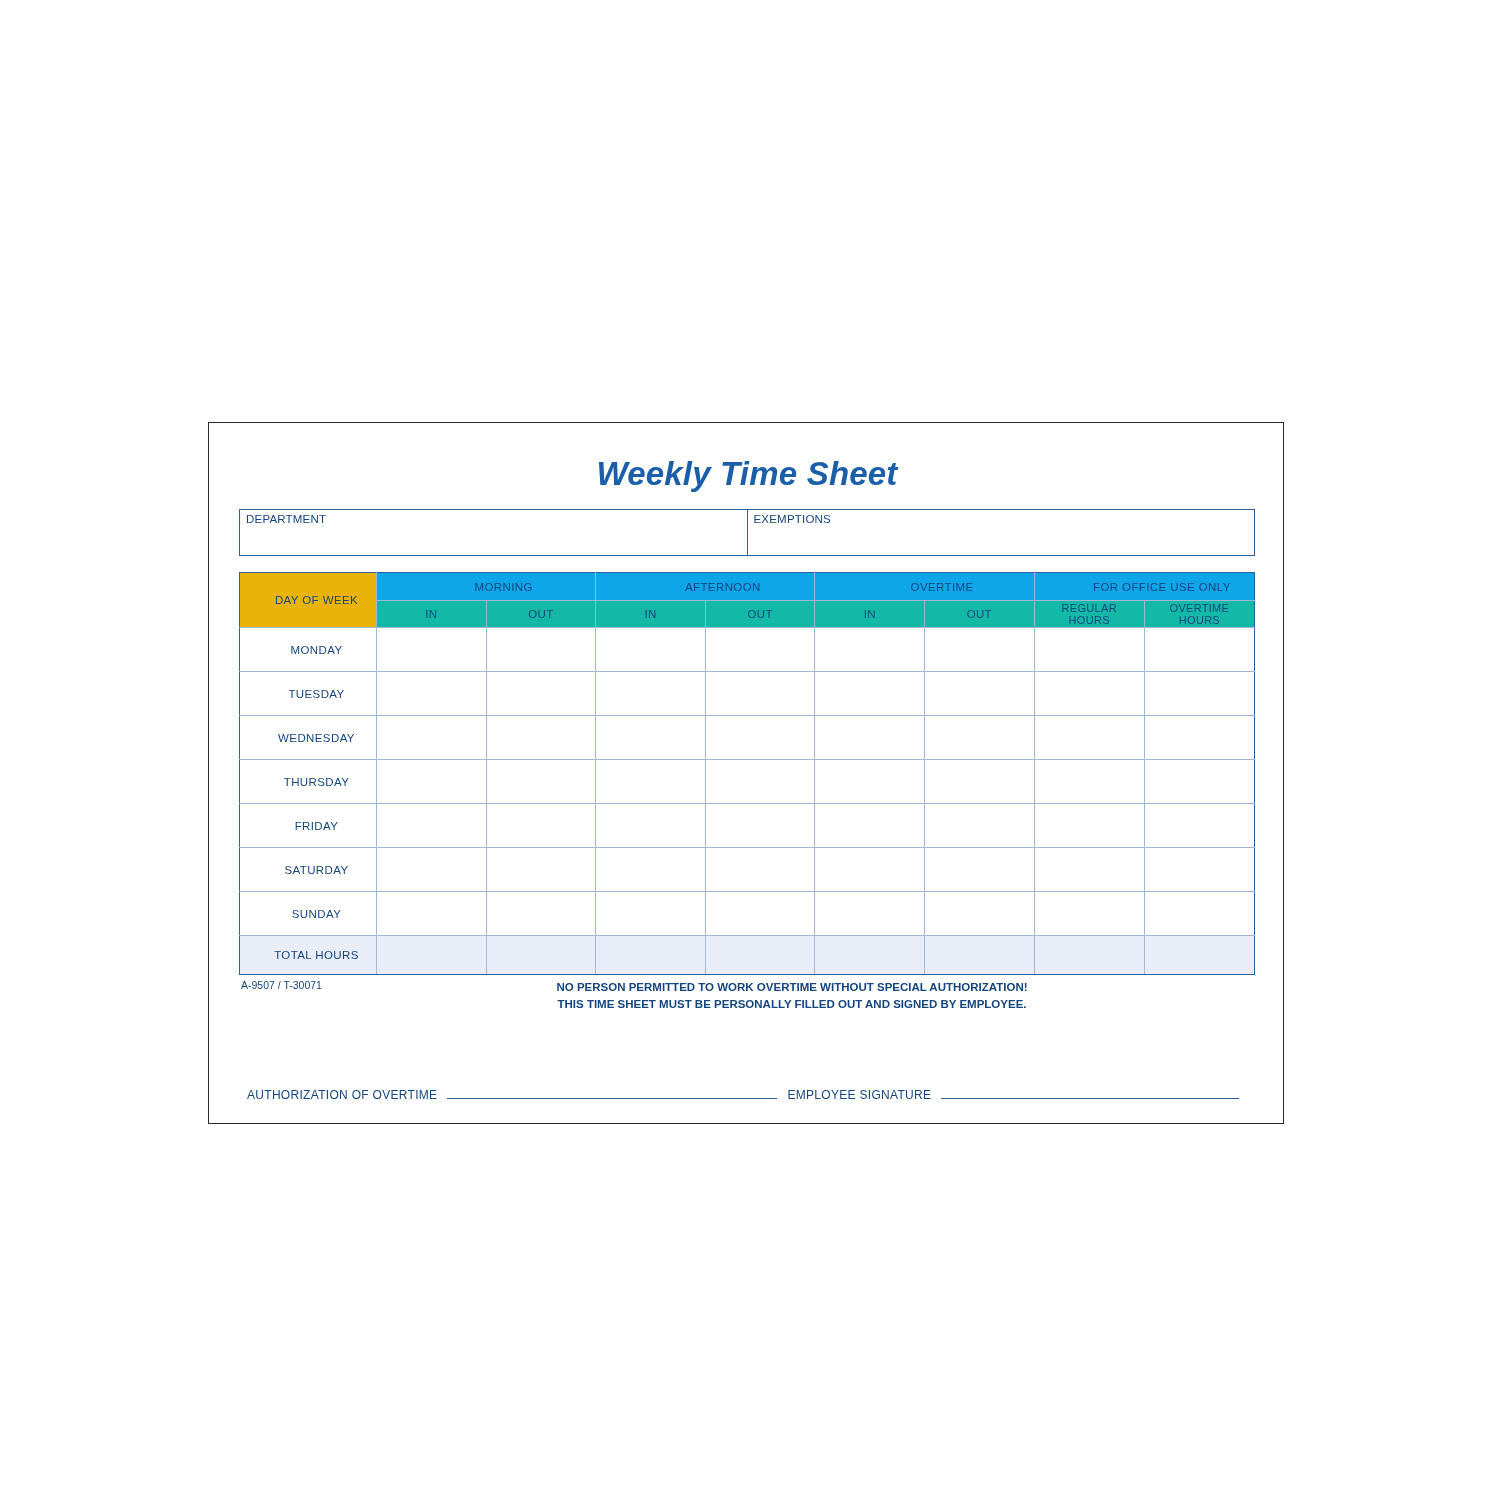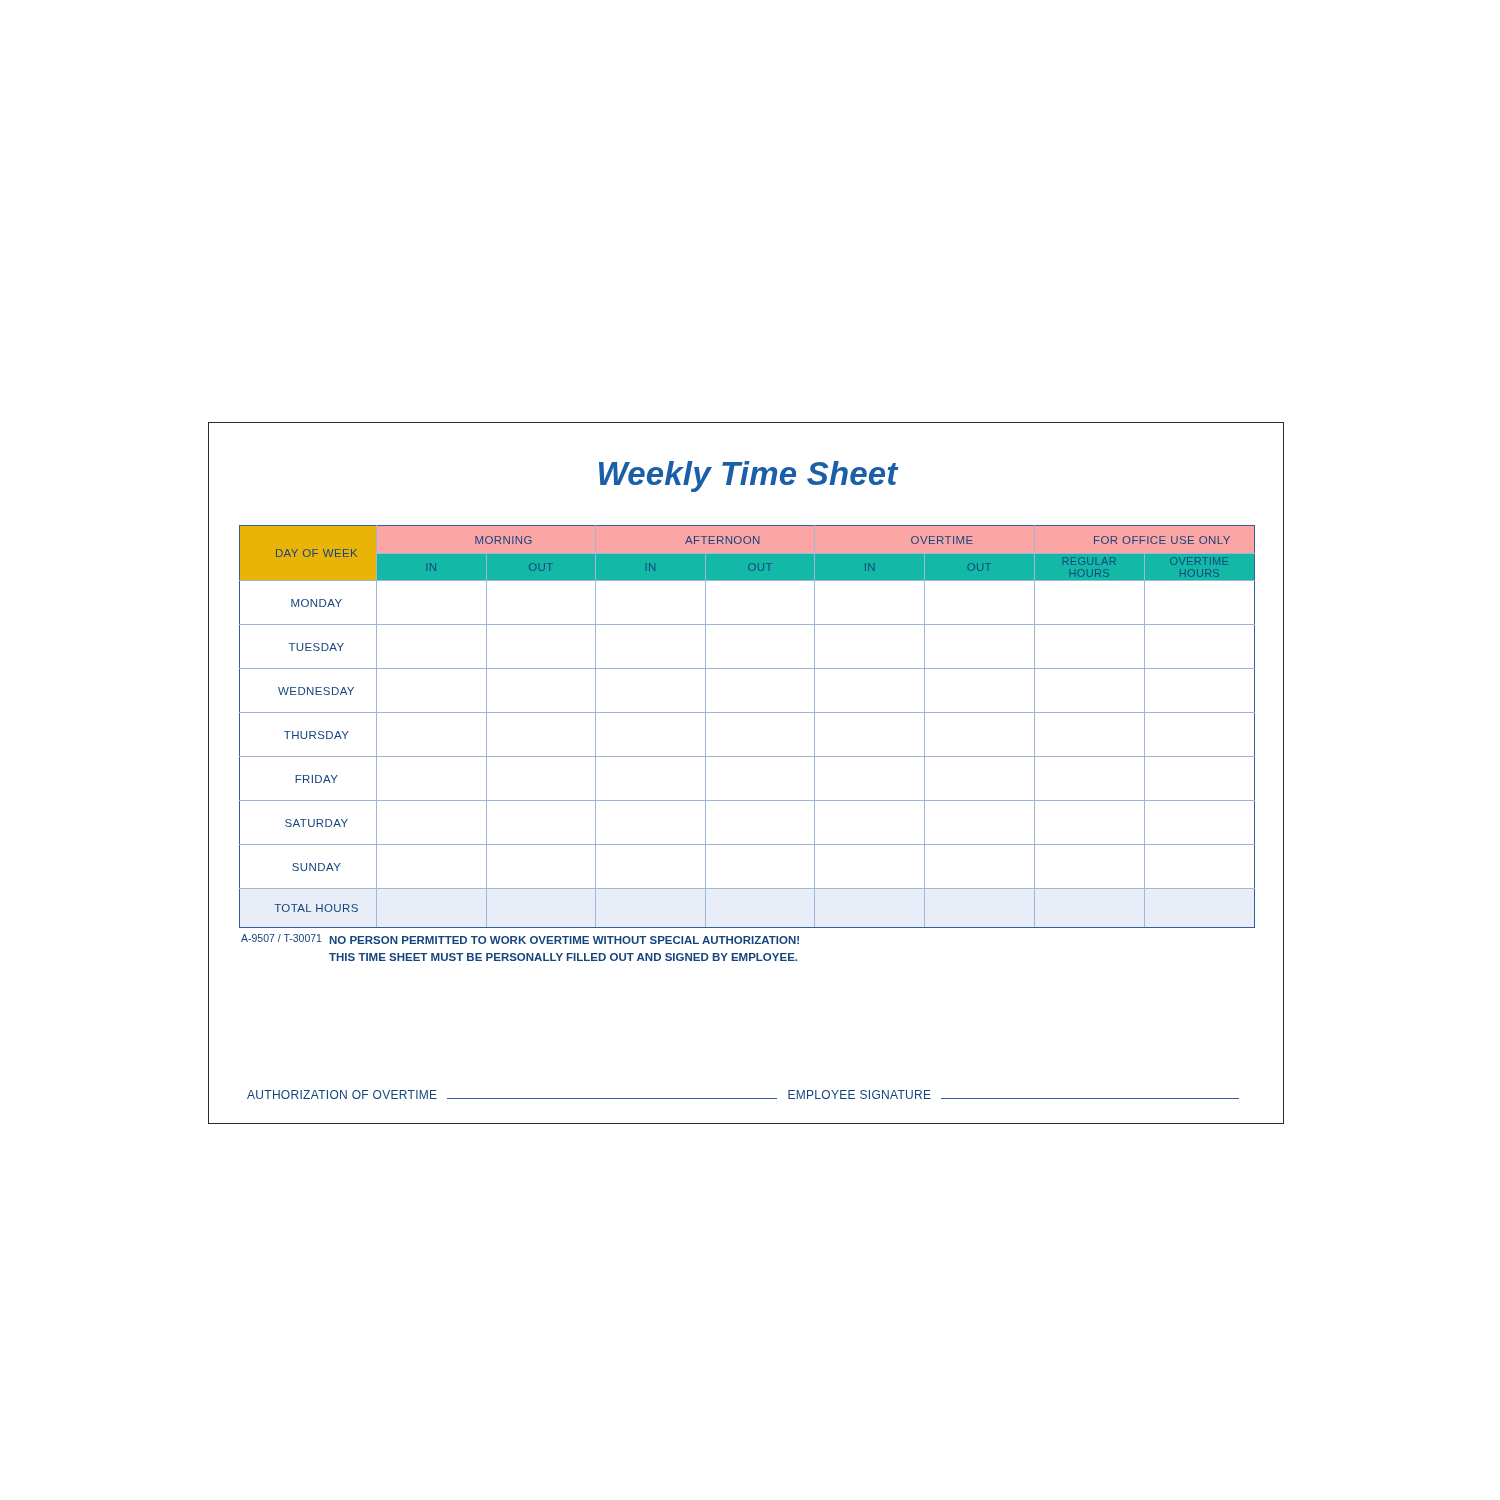--- a/index.html
+++ b/index.html
@@ -79,21 +79,21 @@
     font-size: 11.5px;
     text-align: center;
     color: #14457e;
   }
   .grid .outer-l { border-left: 1px solid #2f5fa0; }
   .grid .outer-r { border-right: 1px solid #2f5fa0; }
   .grid .outer-t { border-top: 1px solid #2f5fa0; }
   .grid .outer-b { border-bottom: 1px solid #2f5fa0; }
 
   .grp-head {
-    background: #fca5a5;
+    background: #0ea5e9;
     height: 25px;
     font-weight: bold;
     font-size: 12.5px;
     letter-spacing: 0.4px;
     padding-left: 36px;
   }
   .sub-head {
     background: #14b8a6;
     height: 24px;
     font-size: 11px;
@@ -140,20 +140,21 @@
     height: 46px;
   }
   .formcode {
     position: absolute;
     left: 2px;
     top: 0;
     color: #14457e;
     font-size: 10.5px;
   }
   .notice {
+    text-align: center;
     color: #14457e;
     font-weight: bold;
     font-size: 11.5px;
     line-height: 1.45;
     padding-left: 90px;
   }
 
   .sign-row {
     position: absolute;
     left: 8px;
@@ -178,20 +179,28 @@
 </head>
 <body>
 
 <div id="sheet">
   <div id="inner">
 
     <div class="title">Weekly Time Sheet</div>
 
     <table class="header-table">
       <tbody>
+      <tr>
+        <td>
+          <span>DEPARTMENT</span>
+        </td>
+        <td>
+          <span>EXEMPTIONS</span>
+        </td>
+      </tr>
     </tbody>
       </table>
 
     <div class="gap"></div>
 
     <table class="grid">
       <colgroup>
         <col style="width:13.5%">
         <col style="width:10.8%">
           <col style="width:10.8%">

